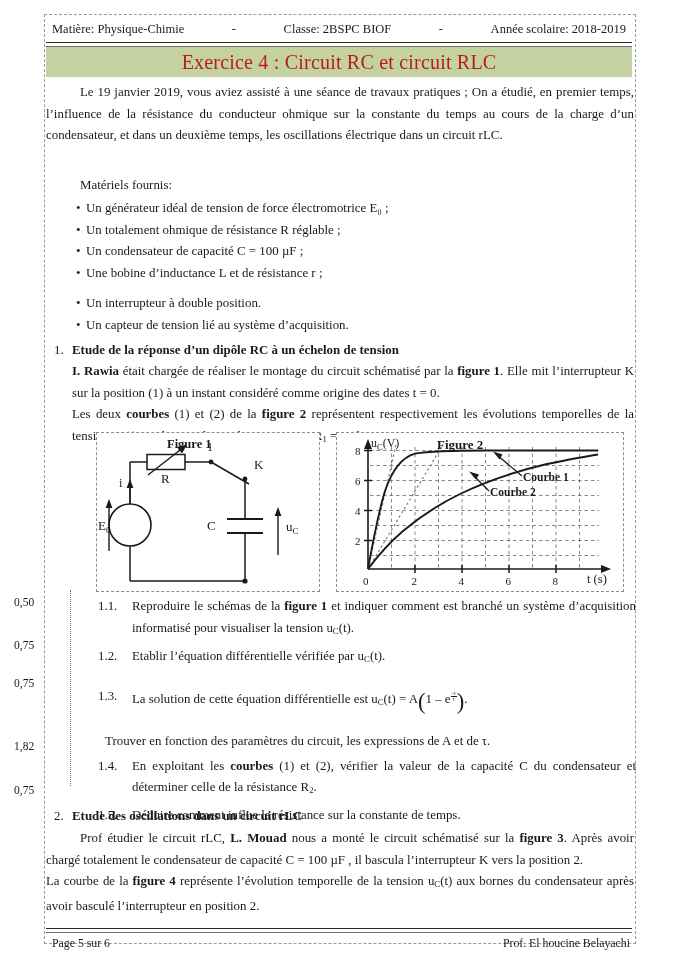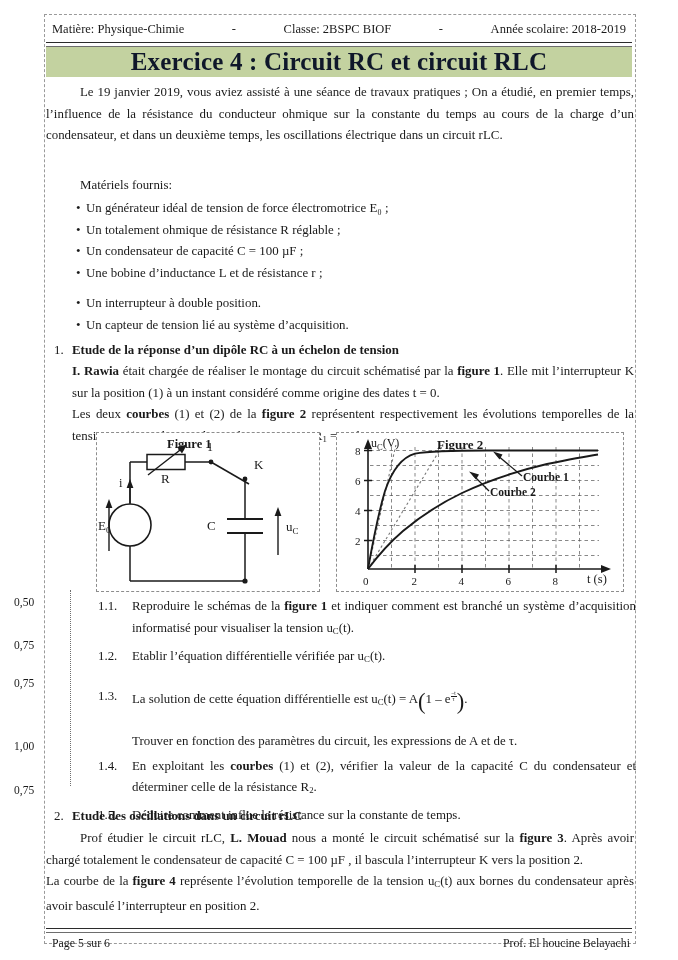--- a/index.html
+++ b/index.html
@@ -23,21 +23,21 @@
   .rule-thick{
     position:absolute;left:46px;top:42px;width:586px;height:3px;
     border-top:1px solid #2b2b2b;border-bottom:1px solid #6d6d6d;background:#fff;
   }
   .banner{
     position:absolute;left:46px;top:47px;width:586px;height:30px;
     background:#c3d2a0;
     display:flex;align-items:center;justify-content:center;
   }
   .banner span{
-    font-size:25px;font-weight:bold;letter-spacing:.2px;color:#0f172a;
+    font-size:20px;font-weight:normal;letter-spacing:.2px;color:#b91c1c;
   }
   
   .body-txt{
     position:absolute;left:46px;top:82px;width:588px;
     font-size:12.9px;line-height:21.5px;text-align:justify;
   }
   .indent{ text-indent:34px; }
   p{margin:0;}
   b,strong{font-weight:bold;}
   sub{font-size:.68em;vertical-align:-.28em;}
@@ -78,21 +78,21 @@
     position:absolute;left:70px;top:590px;height:196px;
     border-left:1px dotted #6f6f6f;
   }
   
   .questions{
     position:absolute;left:46px;top:596px;width:590px;
     font-size:12.9px;line-height:21.5px;
   }
   .q{position:relative;padding-left:86px;text-align:justify;}
   .q .qn{position:absolute;left:52px;}
-  .cont{padding-left:86px;}
+  .cont{padding-left:59px;}
   .frac{display:inline-block;vertical-align:-.35em;text-align:center;font-size:.62em;line-height:1.05;}
   .frac .n{display:block;border-bottom:1px solid #1a1a1a;padding:0 1px;}
   .frac .d{display:block;padding:0 1px;}
   .bigparen{font-size:1.75em;vertical-align:-.28em;line-height:0;font-weight:300;}
   
   .sect2{
     position:absolute;left:46px;top:806px;width:588px;
     font-size:12.9px;line-height:21.5px;text-align:justify;
   }
   .sect2 .sec-head{padding-left:26px;}
@@ -285,21 +285,21 @@
       <text x="153" y="63" font-family="Liberation Serif, serif" font-size="11.5" font-weight="bold" fill="#1a1a1a">Courbe 2</text>
     </svg>
   </div>
 </div>
 
 <div class="marks-rule"></div>
 <div class="marks">
   <div style="top:0px;">0,50</div>
   <div style="top:43px;">0,75</div>
   <div style="top:81px;">0,75</div>
-  <div style="top:144px;">1,00</div>
+  <div style="top:144px;">1,82</div>
   <div style="top:188px;">0,75</div>
 </div>
 
 <div class="questions">
 
   <div class="q">
     <span class="qn">1.1.</span>
     <span>Reproduire le schémas de la </span><b>figure 1</b><span> et indiquer comment est branché un système d’acquisition informatisé pour visualiser la tension u</span><sub>C</sub><span>(t).</span>
   </div>
 

